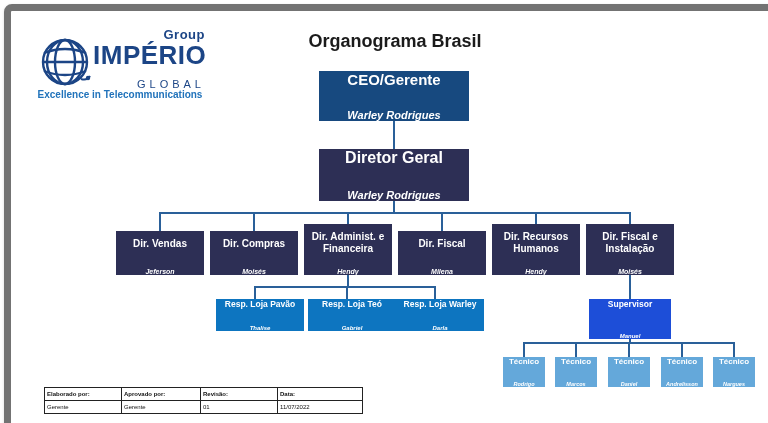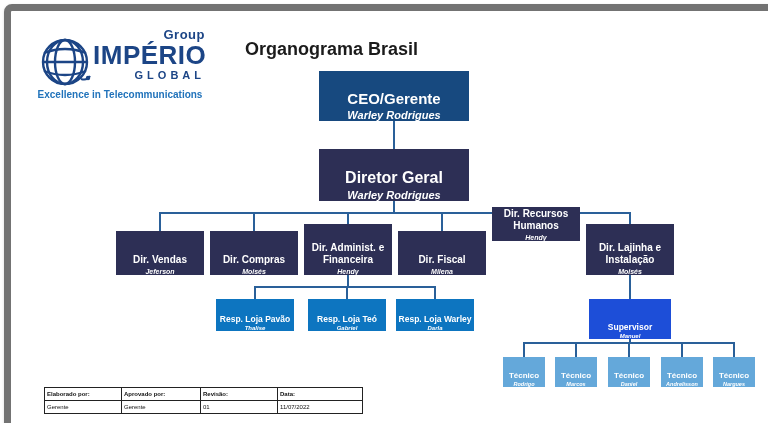--- a/index.html
+++ b/index.html
@@ -7,35 +7,35 @@
   .frame{position:relative;width:760px;height:415px;margin:4px;background:#ffffff;
          border:7px solid #737373;border-radius:8px;box-shadow:0 1px 3px rgba(0,0,0,.15);overflow:hidden;}
   .abs{position:absolute;}
 
   
   .logo{left:24px;top:16px;width:170px;height:80px;}
   .logo-globe{position:absolute;left:2px;top:8px;}
   .logo-text{position:absolute;right:0;top:0;width:112px;text-align:right;color:#1c4586;}
   .logo-group{font-size:13px;font-weight:bold;letter-spacing:.5px;}
   .logo-brand{font-size:26px;font-weight:bold;line-height:1.0;letter-spacing:.5px;}
-  .logo-global{font-size:11px;font-weight:bold;letter-spacing:4px;margin-top:1px;}
+  .logo-global{font-size:11px;font-weight:normal;letter-spacing:4px;margin-top:10px;}
   .logo-tagline{position:absolute;left:0;top:62px;width:170px;text-align:center;
                 color:#2173bb;font-size:10px;font-weight:bold;}
 
   
-  .page-title{left:234px;top:28px;width:300px;text-align:left;color:#1b1b1b;
+  .page-title{left:234px;top:20px;width:300px;text-align:center;color:#1b1b1b;
               font-size:18px;font-weight:bold;}
 
   
   .node{box-sizing:border-box;color:#ffffff;text-align:center;display:flex;
-        flex-direction:column;justify-content:flex-end;align-items:center;}
+        flex-direction:column;justify-content:space-between;align-items:center;}
   .ceo-box{left:308px;top:60px;width:150px;height:50px;background:#17497f;}
   .dg-box{left:308px;top:138px;width:150px;height:52px;background:#2d2f55;}
   .dept-box{width:88px;background:#2d2f55;}
-  .store-box{width:78px;height:32px;top:288px;background:#0d75c0;}
+  .store-box{width:88px;height:32px;top:288px;background:#0d75c0;}
   .sup-box{left:578px;top:288px;width:82px;height:40px;background:#1d4ed8;}
   .tech-box{width:42px;height:30px;top:346px;background:#64a8da;}
 
   .role-xl{font-size:15px;font-weight:bold;}
   .name-lg{font-size:11px;font-weight:bold;font-style:italic;margin-top:2px;}
   .role-lg{font-size:16px;font-weight:bold;}
   .role-md{font-size:10px;font-weight:bold;line-height:1.2;padding:0 2px;margin-top:7px;}
   .name-md{font-size:7px;font-weight:bold;font-style:italic;margin-top:2px;}
   .role-sm{font-size:8.5px;font-weight:bold;}
   .name-sm{font-size:6px;font-weight:bold;font-style:italic;margin-top:1px;}
@@ -124,26 +124,26 @@
     <div class="name-md">Moisés</div>
   </div>
   <div class="abs node dept-box" style="left:293px;top:213px;height:51px;">
     <div class="role-md">Dir. Administ. e Financeira</div>
     <div class="name-md">Hendy</div>
   </div>
   <div class="abs node dept-box" style="left:387px;top:220px;height:44px;">
     <div class="role-md">Dir. Fiscal</div>
     <div class="name-md">Milena</div>
   </div>
-  <div class="abs node dept-box" style="left:481px;top:196px;height:34px;">
+  <div class="abs node dept-box" style="left:481px;top:213px;height:51px;">
     <div class="role-md">Dir. Recursos Humanos</div>
     <div class="name-md">Hendy</div>
   </div>
   <div class="abs node dept-box" style="left:575px;top:213px;height:51px;">
-    <div class="role-md">Dir. Lajinha e Instalação</div>
+    <div class="role-md">Dir. Fiscal e Instalação</div>
     <div class="name-md">Moisés</div>
   </div>
 
   <div class="abs node store-box" style="left:205px;">
     <div class="role-sm">Resp. Loja Pavão</div>
     <div class="name-sm">Thalise</div>
   </div>
   <div class="abs node store-box" style="left:297px;">
     <div class="role-sm">Resp. Loja Teó</div>
     <div class="name-sm">Gabriel</div>

